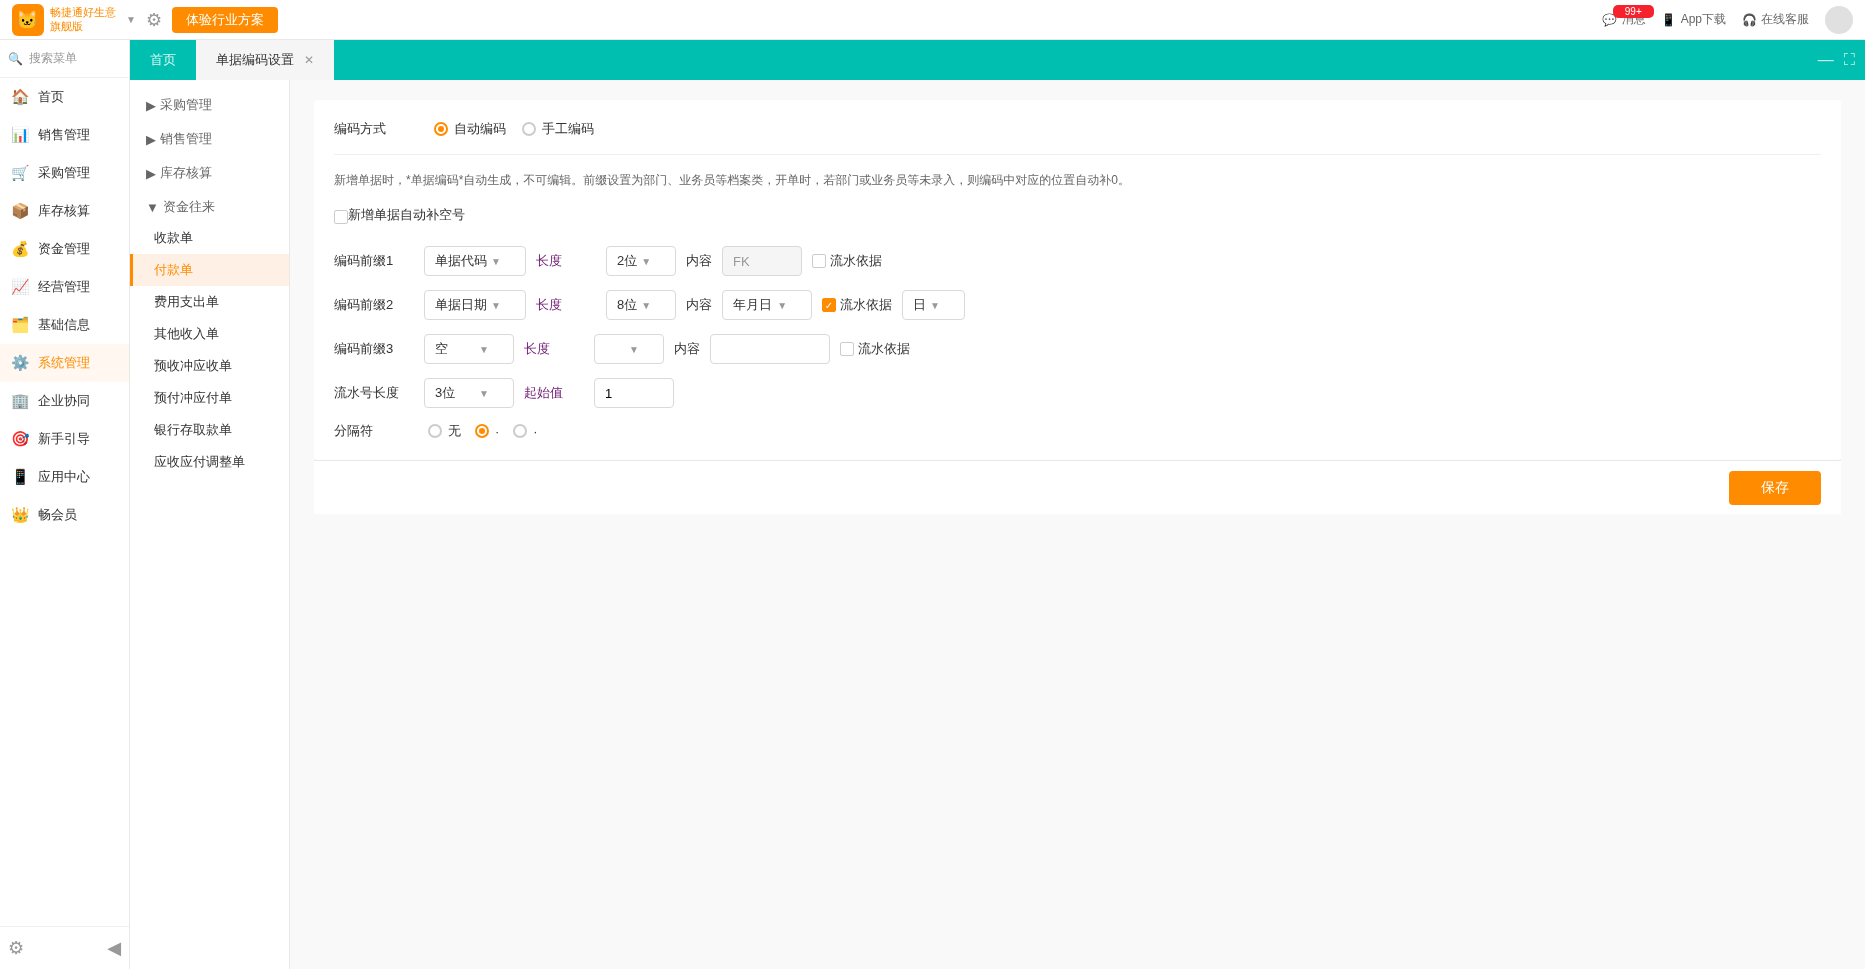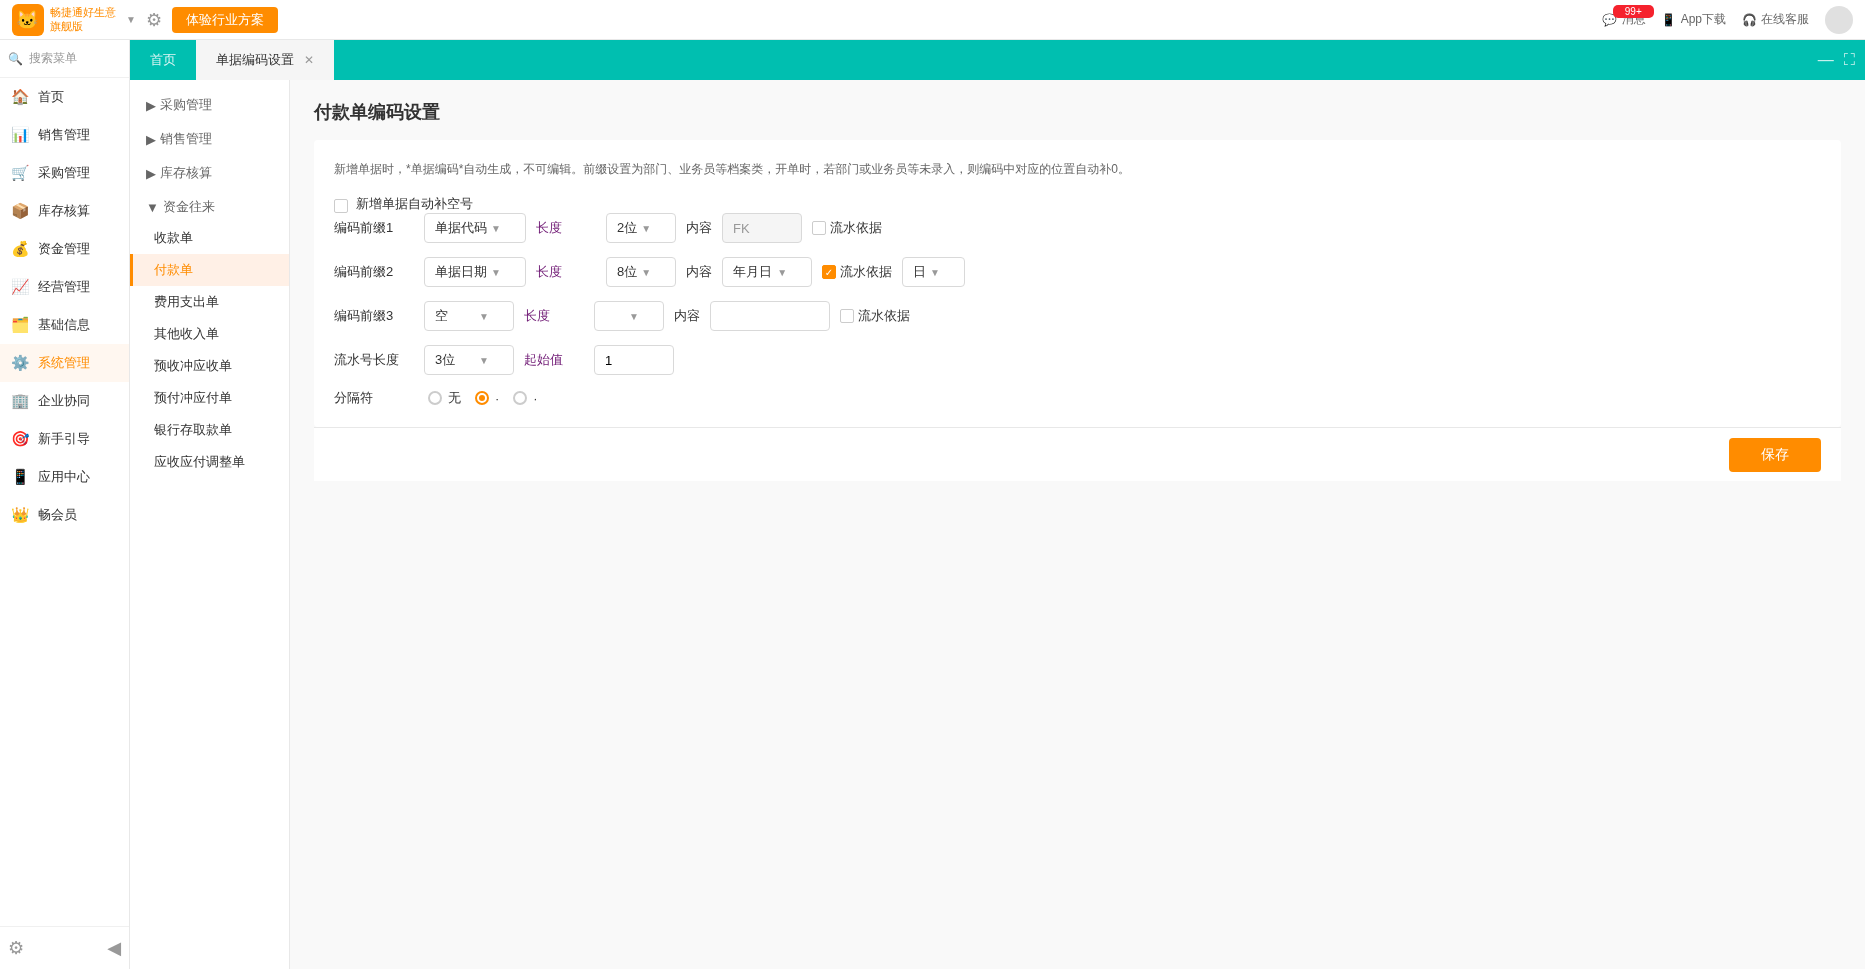--- a/index.html
+++ b/index.html
@@ -69,21 +69,21 @@
     
     .info-text { font-size: 12px; color: #666; margin-bottom: 16px; line-height: 1.6; }
 
     
     .preview-box { border: 2px dashed #ffb37a; background: #fff8f2; border-radius: 4px; padding: 16px 24px; display: inline-flex; flex-direction: column; align-items: center; margin-bottom: 20px; min-width: 280px; }
     .preview-box-label { font-size: 12px; color: #999; margin-bottom: 6px; }
     .preview-code { font-size: 22px; font-weight: 700; color: #333; letter-spacing: 1px; }
     .preview-hint { font-size: 11px; color: #999; margin-top: 4px; }
 
     
-    .checkbox-row { display: flex; align-items: flex-end; gap: 8px; margin-bottom: 0; }
+    .checkbox-row { display: flex; align-items: flex-end; gap: 0; margin-bottom: 22px; }
     .checkbox-box { width: 14px; height: 14px; border: 1px solid #ccc; border-radius: 2px; display: flex; align-items: center; justify-content: center; cursor: pointer; }
 
     
     .form-row { display: flex; align-items: center; gap: 10px; margin-bottom: 14px; flex-wrap: wrap; }
     .form-label { font-size: 13px; color: #701a75; min-width: 60px; }
     .form-label-wide { font-size: 13px; color: #333; min-width: 80px; }
     .select-box { border: 1px solid #d9d9d9; border-radius: 4px; padding: 4px 24px 4px 10px; font-size: 13px; background: #fff; cursor: pointer; position: relative; display: inline-flex; align-items: center; gap: 4px; min-width: 90px; height: 30px; }
     .select-box .arrow { margin-left: auto; color: #999; font-size: 10px; }
     .input-box { border: 1px solid #d9d9d9; border-radius: 4px; padding: 4px 10px; font-size: 13px; background: #fff; height: 30px; min-width: 60px; }
     .input-box.readonly { background: #f5f5f5; color: #999; }
@@ -240,25 +240,37 @@
           <a class="sub-sidebar-link">费用支出单</a>
           <a class="sub-sidebar-link">其他收入单</a>
           <a class="sub-sidebar-link">预收冲应收单</a>
           <a class="sub-sidebar-link">预付冲应付单</a>
           <a class="sub-sidebar-link">银行存取款单</a>
           <a class="sub-sidebar-link">应收应付调整单</a>
         </div>
       </div>
 
       <div class="main-panel">
-        <div class="page-title">付款单编码设置</div>
 
         <div class="settings-card">
 
           
+          <div class="encoding-method">
+            <span class="form-label-wide">编码方式</span>
+            <div class="radio-group">
+              <label class="radio-item">
+                <div class="radio-circle checked"></div>
+                <span>自动编码</span>
+              </label>
+              <label class="radio-item">
+                <div class="radio-circle"></div>
+                <span>手工编码</span>
+              </label>
+            </div>
+          </div>
 
           
           <div class="info-text">新增单据时，*单据编码*自动生成，不可编辑。前缀设置为部门、业务员等档案类，开单时，若部门或业务员等未录入，则编码中对应的位置自动补0。</div>
 
           
 
           
           <div class="checkbox-row">
             <div class="checkbox-box"></div>
             <span>新增单据自动补空号</span>

